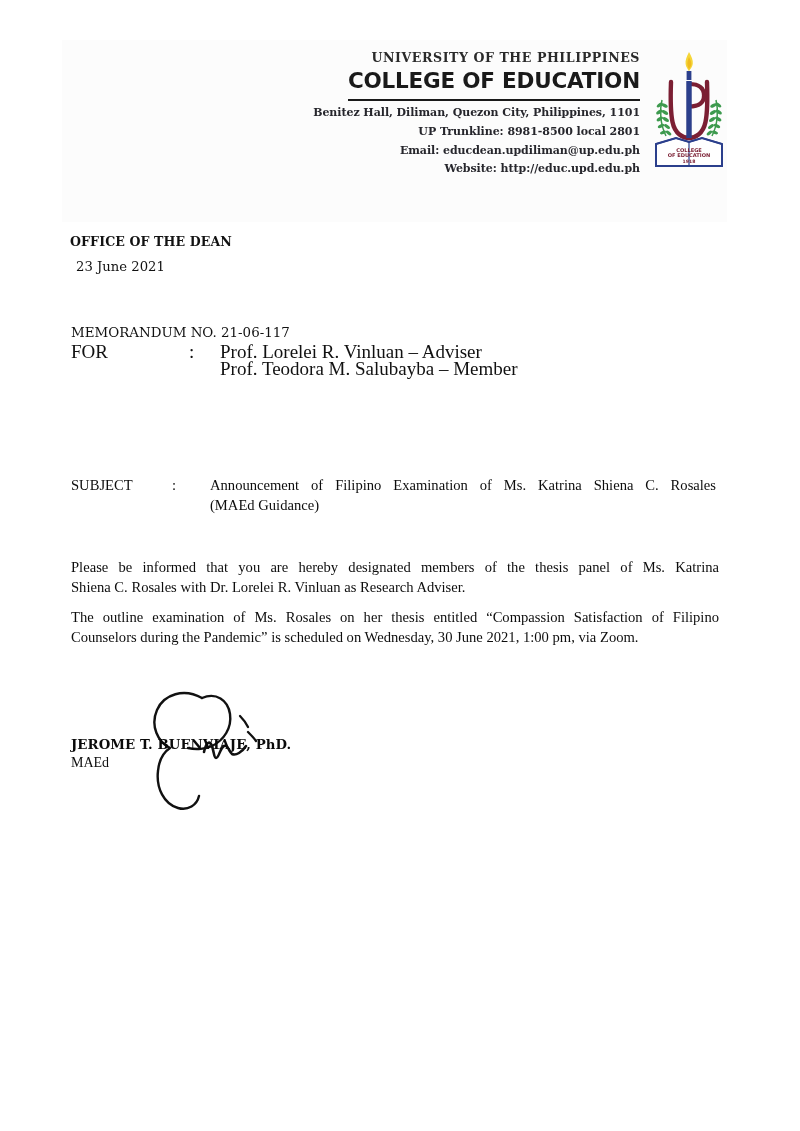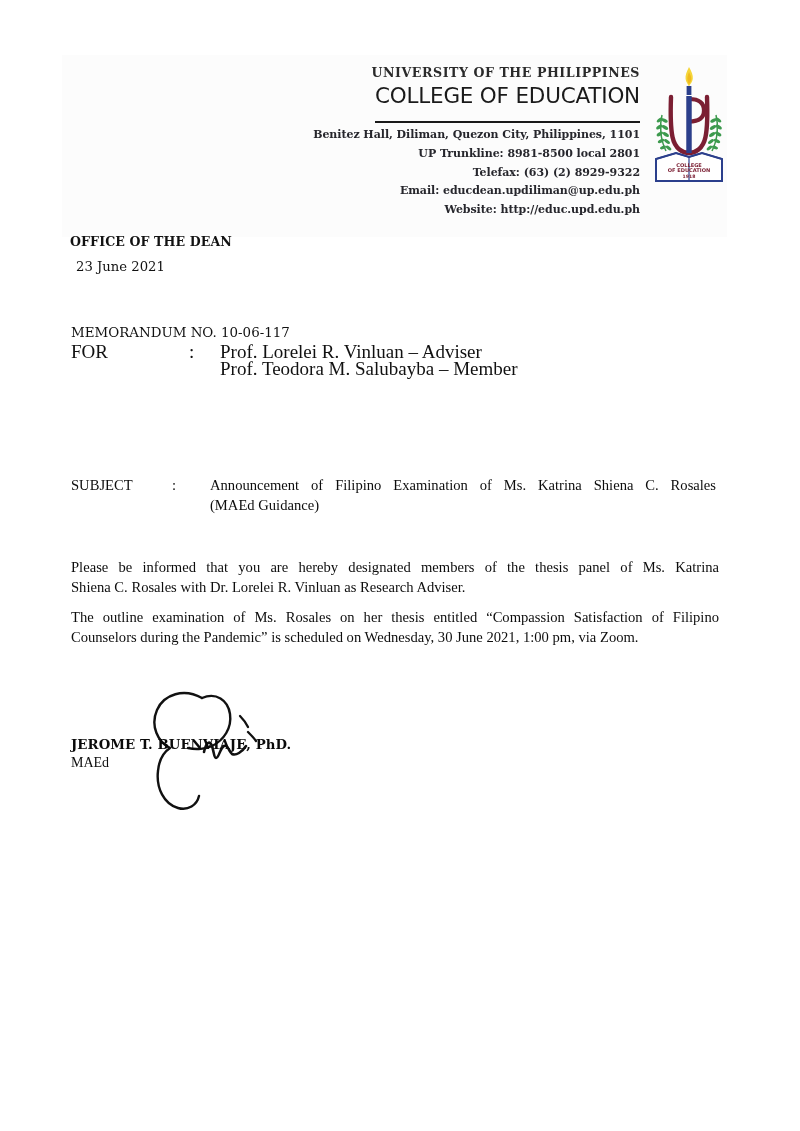--- a/index.html
+++ b/index.html
@@ -14,21 +14,21 @@
     background: #ffffff;
     overflow: hidden;
     font-family: "Liberation Serif", serif;
     color: #000000;
   }
 
   
   .letterhead {
     position: absolute;
     left: 62px;
-    top: 55px;
+    top: 40px;
     width: 665px;
     height: 182px;
     background: #fcfcfc;
   }
   .lh-text {
     position: absolute;
     left: 0;
     top: 10px;
     width: 578px;
     text-align: right;
@@ -43,26 +43,26 @@
     white-space: nowrap;
   }
   .lh-college-wrap {
     margin-top: 2px;
     display: block;
   }
   .lh-college {
     display: inline-block;
     font-family: "DejaVu Sans", sans-serif;
     font-size: 21.5px;
-    font-weight: normal;
+    font-weight: bold;
     letter-spacing: -0.2px;
     color: #1a1a1a;
     line-height: 25px;
     border-bottom: 2.2px solid #1a1a1a;
-    padding-bottom: 13px;
+    padding-bottom: 6px;
     white-space: nowrap;
   }
   .lh-addr {
     margin-top: 6px;
     font-family: "DejaVu Serif", serif;
     font-size: 11px;
     font-weight: bold;
     color: #26262c;
     line-height: 12.8px;
     letter-spacing: -0.05px;
@@ -230,21 +230,20 @@
 
   <div class="letterhead">
 
     <div class="lh-text">
       <div class="lh-university">UNIVERSITY OF THE PHILIPPINES</div>
       <div class="lh-college-wrap">
         <span class="lh-college">COLLEGE OF EDUCATION</span>
       </div>
       <div class="lh-addr">Benitez Hall, Diliman, Quezon City, Philippines, 1101</div>
       <div class="lh-addr">UP Trunkline: 8981-8500 local 2801</div>
-      <div class="lh-addr">Telefax: (63) (2) 8929-9322</div>
       <div class="lh-addr">Email: educdean.updiliman@up.edu.ph</div>
       <div class="lh-addr">Website: http://educ.upd.edu.ph</div>
     </div>
 
     <svg class="lh-logo" viewBox="0 0 78 125">
 
       <path d="M39 4 C36.5 9 35.2 12.5 35.6 16 C36 19.4 38 21 39 23.5
                C40.2 20.8 42.4 19.3 42.8 15.8 C43.2 12 41.6 8.8 39 4 Z" fill="#f5d63a"></path>
       <path d="M39 9 C37.8 12.4 37.1 14.6 37.4 16.8 C37.7 19 38.6 20 39 21.6
                C39.8 19.8 41 18.8 41.3 16.6 C41.6 14.2 40.5 12.2 39 9 Z" fill="#f0ba1f"></path>
@@ -298,21 +297,21 @@
       <text x="39" y="109.4" text-anchor="middle" font-family="DejaVu Sans, sans-serif" font-size="5.1" font-weight="bold" fill="#7b1f33">OF EDUCATION</text>
       <text x="39" y="115" text-anchor="middle" font-family="DejaVu Sans, sans-serif" font-size="4.6" font-weight="bold" fill="#7b1f33">1918</text>
     </svg>
 
   </div>
 
   <div class="office-dean">OFFICE OF THE DEAN</div>
 
   <div class="date-line">23 June 2021</div>
 
-  <div class="memo-no">MEMORANDUM NO. 10-06-117</div>
+  <div class="memo-no">MEMORANDUM NO. 21-06-117</div>
 
   <div class="for-block">
     <div class="for-row">
       <span class="for-label">FOR</span>
       <span class="for-colon">:</span>
       <span class="for-value">Prof. Lorelei R. Vinluan – Adviser</span>
     </div>
     <div class="for-row">
       <span class="for-label"></span>
       <span class="for-colon"></span>

